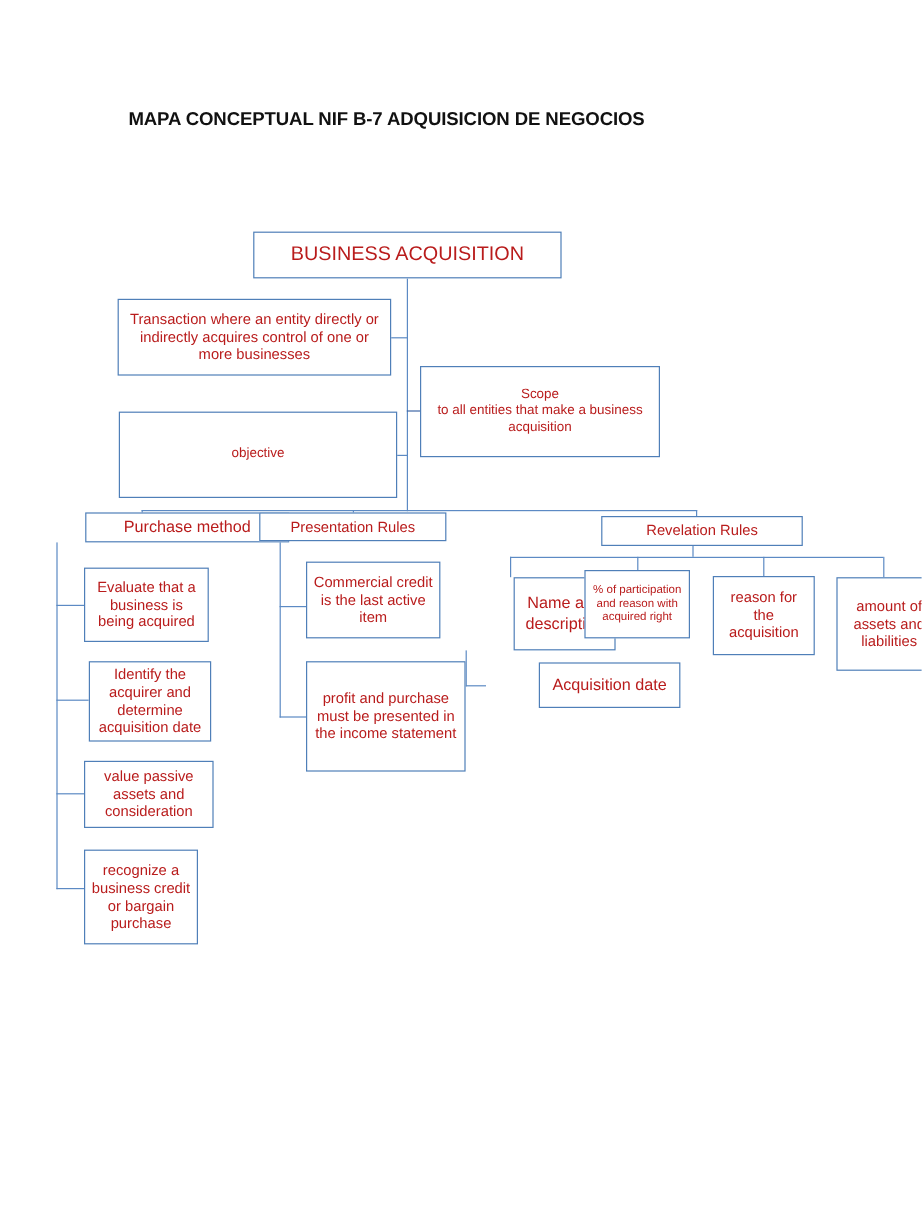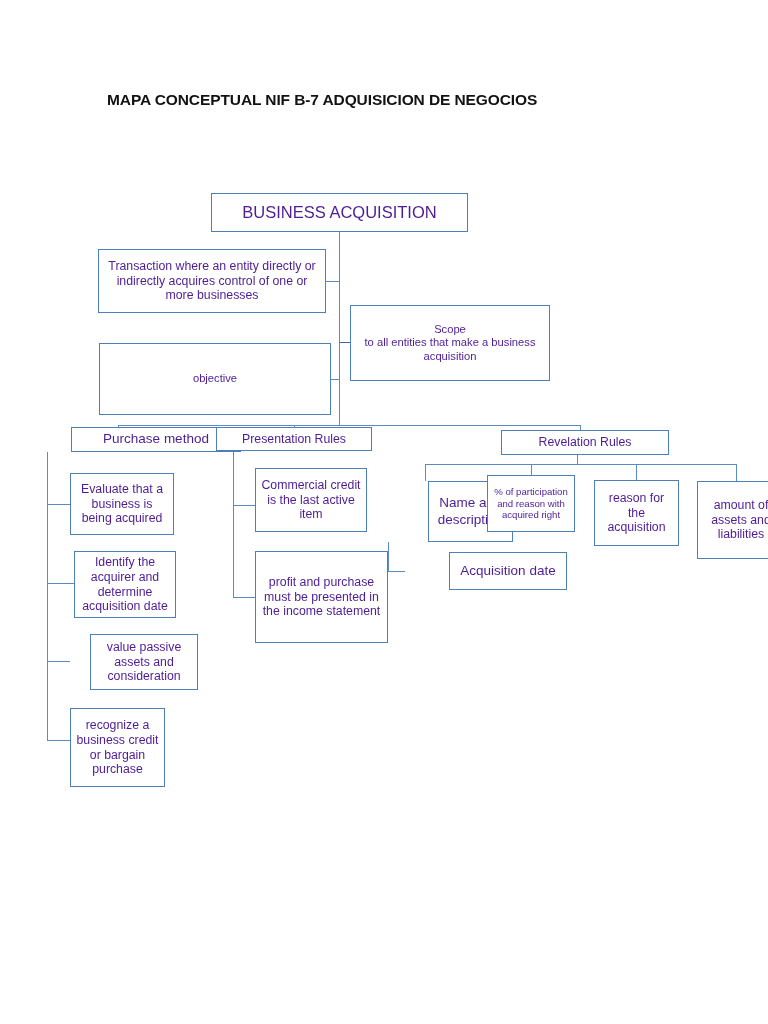--- a/index.html
+++ b/index.html
@@ -26,21 +26,21 @@
   .box{
     position:absolute;
     box-sizing:border-box;
     border:1.3px solid #4f7fb8;
     background:#ffffff;
     display:flex;
     align-items:center;
     justify-content:center;
     text-align:center;
     line-height:1.21;
-    color:#4c1d95;
+    color:#b91c1c;
     z-index:3;
   }
   .box > span{display:block;padding:0 4px;}
 
   .xl{font-size:16.5px;}
   .lg{font-size:13.5px;margin-left:44px;}
   .md{font-size:12.3px;}
   .sm{font-size:11.2px;}
   .xs{font-size:9.6px;}
 
@@ -105,21 +105,21 @@
   <div class="ln lnh" style="left:47px;top:740px;width:23px;"></div>
 
   <div class="box md" style="left:70px;top:473px;width:104px;height:62px;">
     <span>Evaluate that a business is being acquired</span>
   </div>
 
   <div class="box md" style="left:74px;top:551px;width:102px;height:67px;">
     <span>Identify the acquirer and determine acquisition date</span>
   </div>
 
-  <div class="box md" style="left:70px;top:634px;width:108px;height:56px;margin-left:20px;">
+  <div class="box md" style="left:70px;top:634px;width:108px;height:56px;">
     <span>value passive assets and consideration</span>
   </div>
 
   <div class="box md" style="left:70px;top:708px;width:95px;height:79px;">
     <span>recognize a business credit or bargain purchase</span>
   </div>
 
   <div class="ln lnv" style="left:233px;top:451px;height:147px;"></div>
   <div class="ln lnh" style="left:233px;top:505px;width:22px;"></div>
   <div class="ln lnh" style="left:233px;top:597px;width:22px;"></div>

